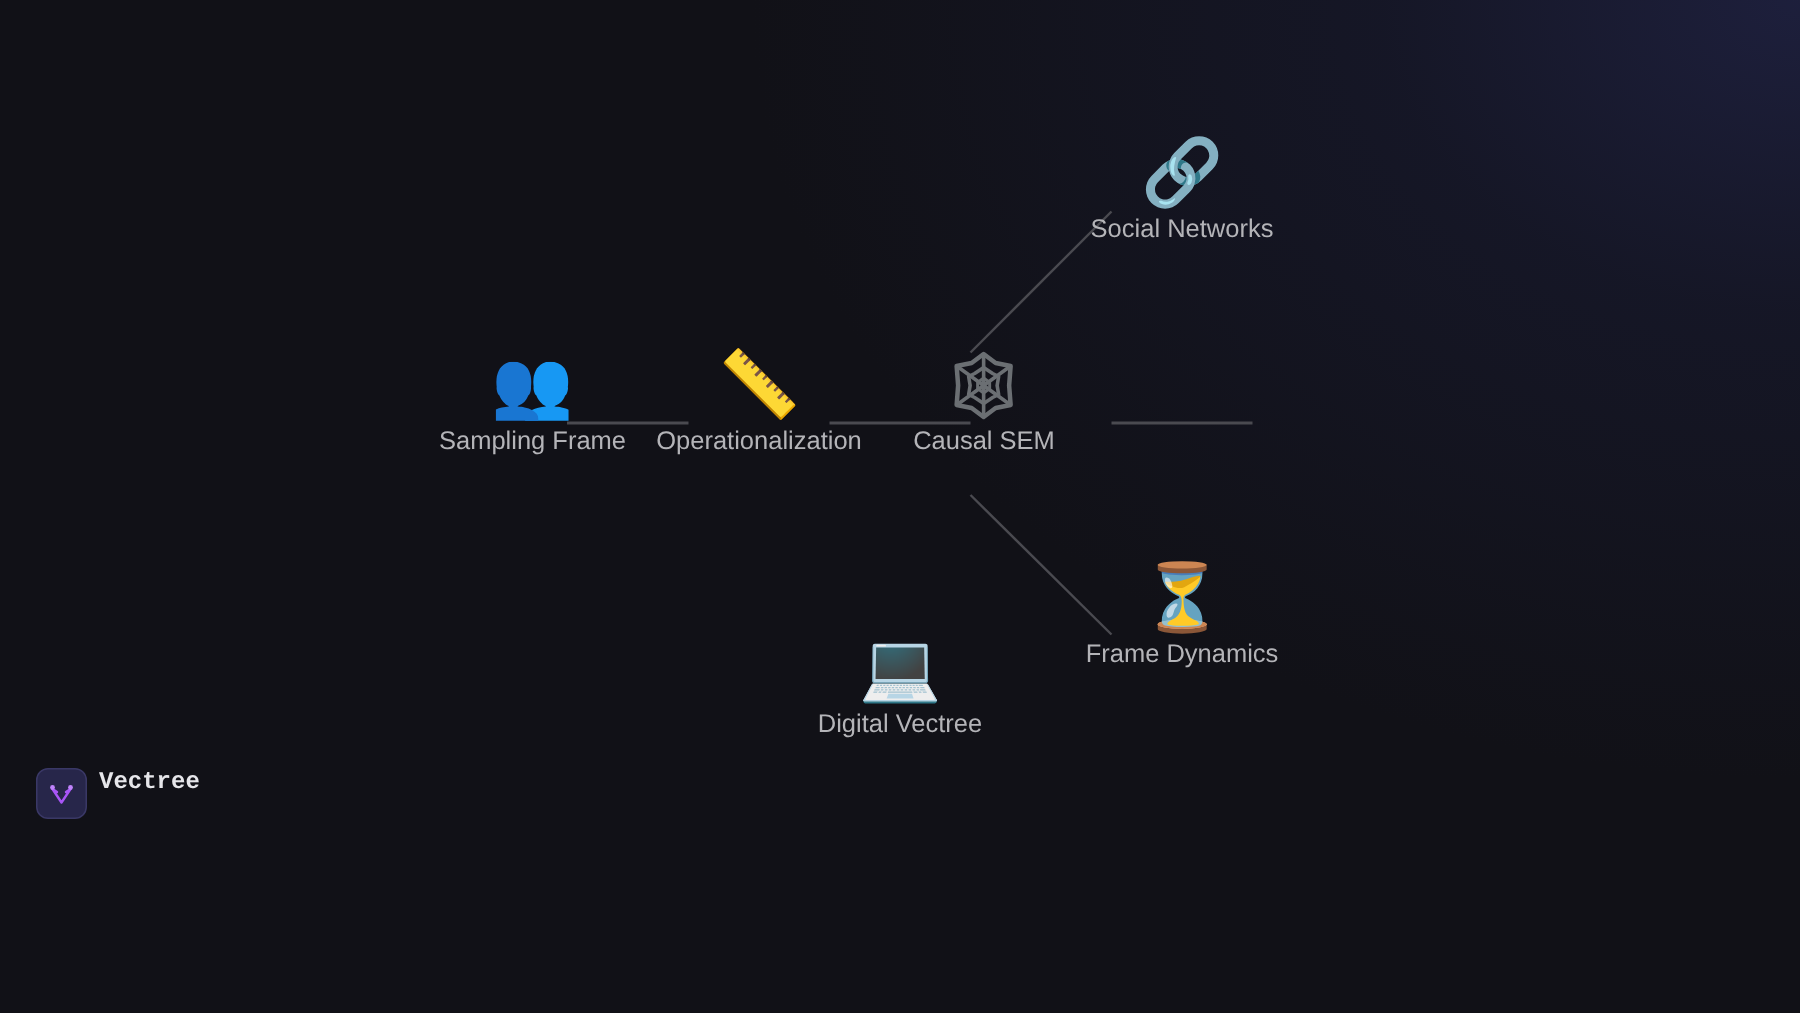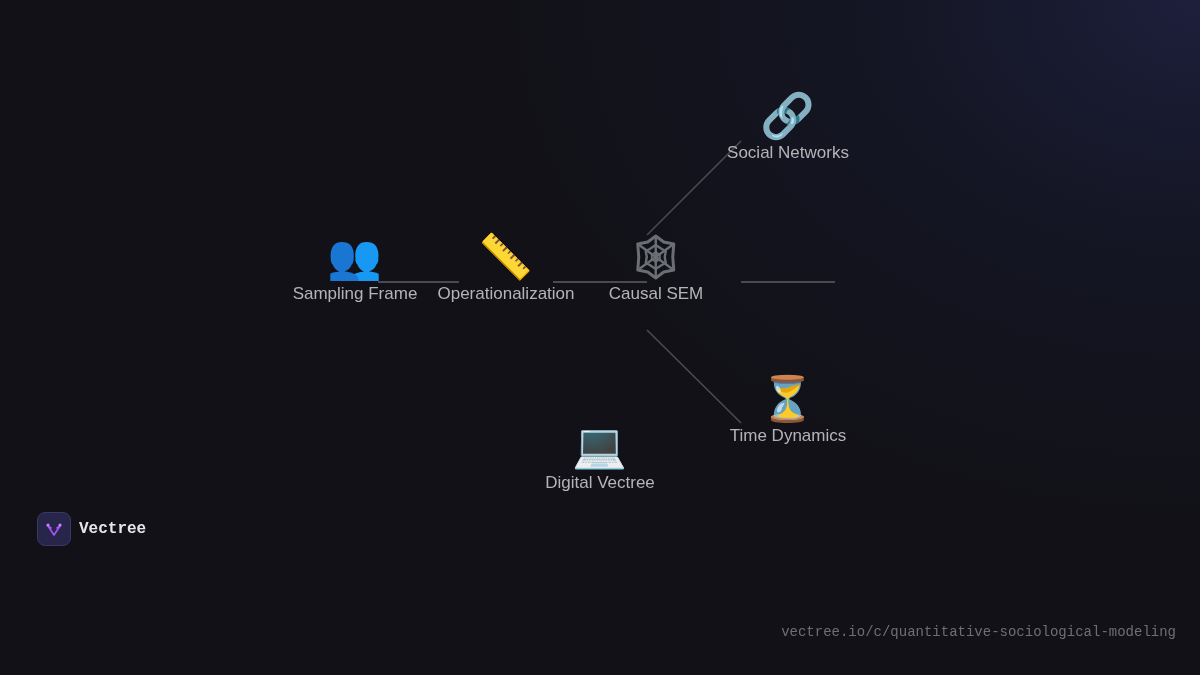--- a/index.html
+++ b/index.html
@@ -44,22 +44,20 @@
       color: #b4b4b8;
       white-space: nowrap;
       font-family: "Liberation Sans", sans-serif;
     }
     .icon-web svg { display: block; }
     .brand {
       position: absolute;
       left: 24px;
       top: 512px;
       display: flex;
-      align-items: center;
-      margin-left: 13px;
     }
     .brand-logo {
       width: 34px;
       height: 34px;
       border-radius: 8px;
       background: #27264a;
       border: 1px solid #3a3866;
       box-sizing: border-box;
       display: flex;
       align-items: center;
@@ -131,21 +129,21 @@
     <span class="node-label">Causal SEM</span>
   </div>
 
   <div class="node" style="left:788px; top:91px;">
     <span class="node-icon">🔗</span>
     <span class="node-label">Social Networks</span>
   </div>
 
   <div class="node" style="left:788px; top:374px;">
     <span class="node-icon">⏳</span>
-    <span class="node-label">Time Dynamics</span>
+    <span class="node-label">Frame Dynamics</span>
   </div>
 
   <div class="node" style="left:600px; top:421px;">
     <span class="node-icon">💻</span>
     <span class="node-label">Digital Vectree</span>
   </div>
 
   <div class="brand">
     <div class="brand-logo">
       <svg width="20" height="20" viewBox="0 0 20 20">
@@ -154,15 +152,14 @@
           <path d="M4 7 L7 9 M16 7 L13 9"></path>
         </g>
         <circle cx="4" cy="6" r="1.6" fill="#c084fc"></circle>
         <circle cx="16" cy="6" r="1.6" fill="#c084fc"></circle>
       </svg>
     </div>
     <span class="brand-name">Vectree</span>
   </div>
 
 
-  <div class="url">vectree.io/c/quantitative-sociological-modeling</div>
 
 </div>
 
 </body></html>

